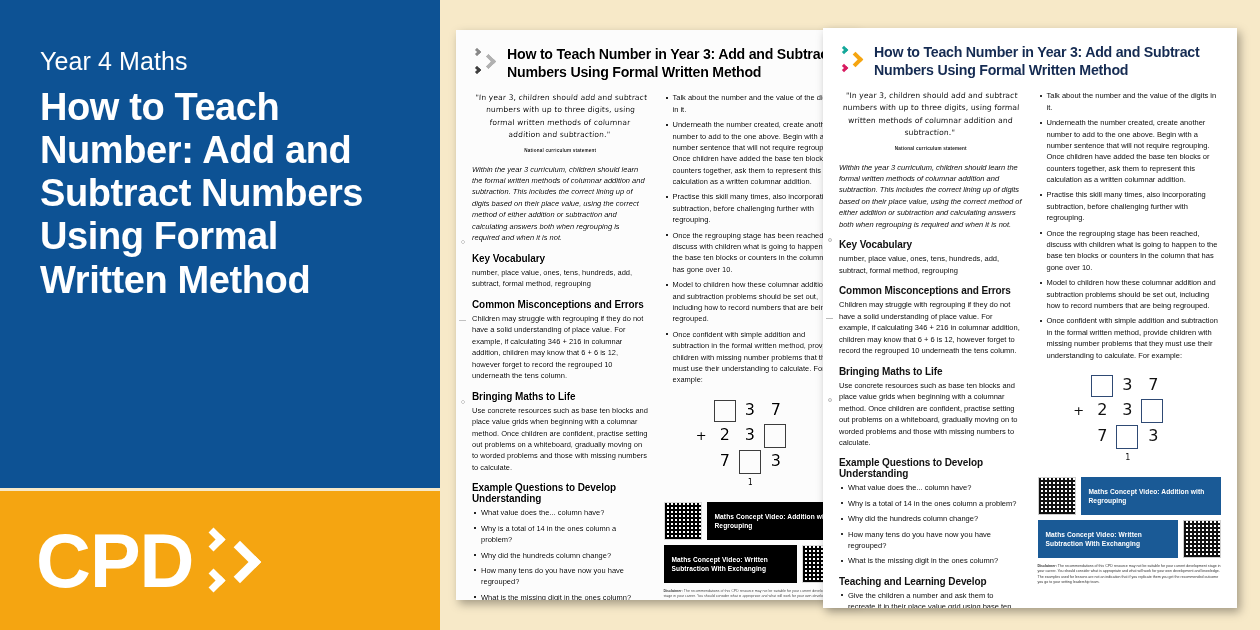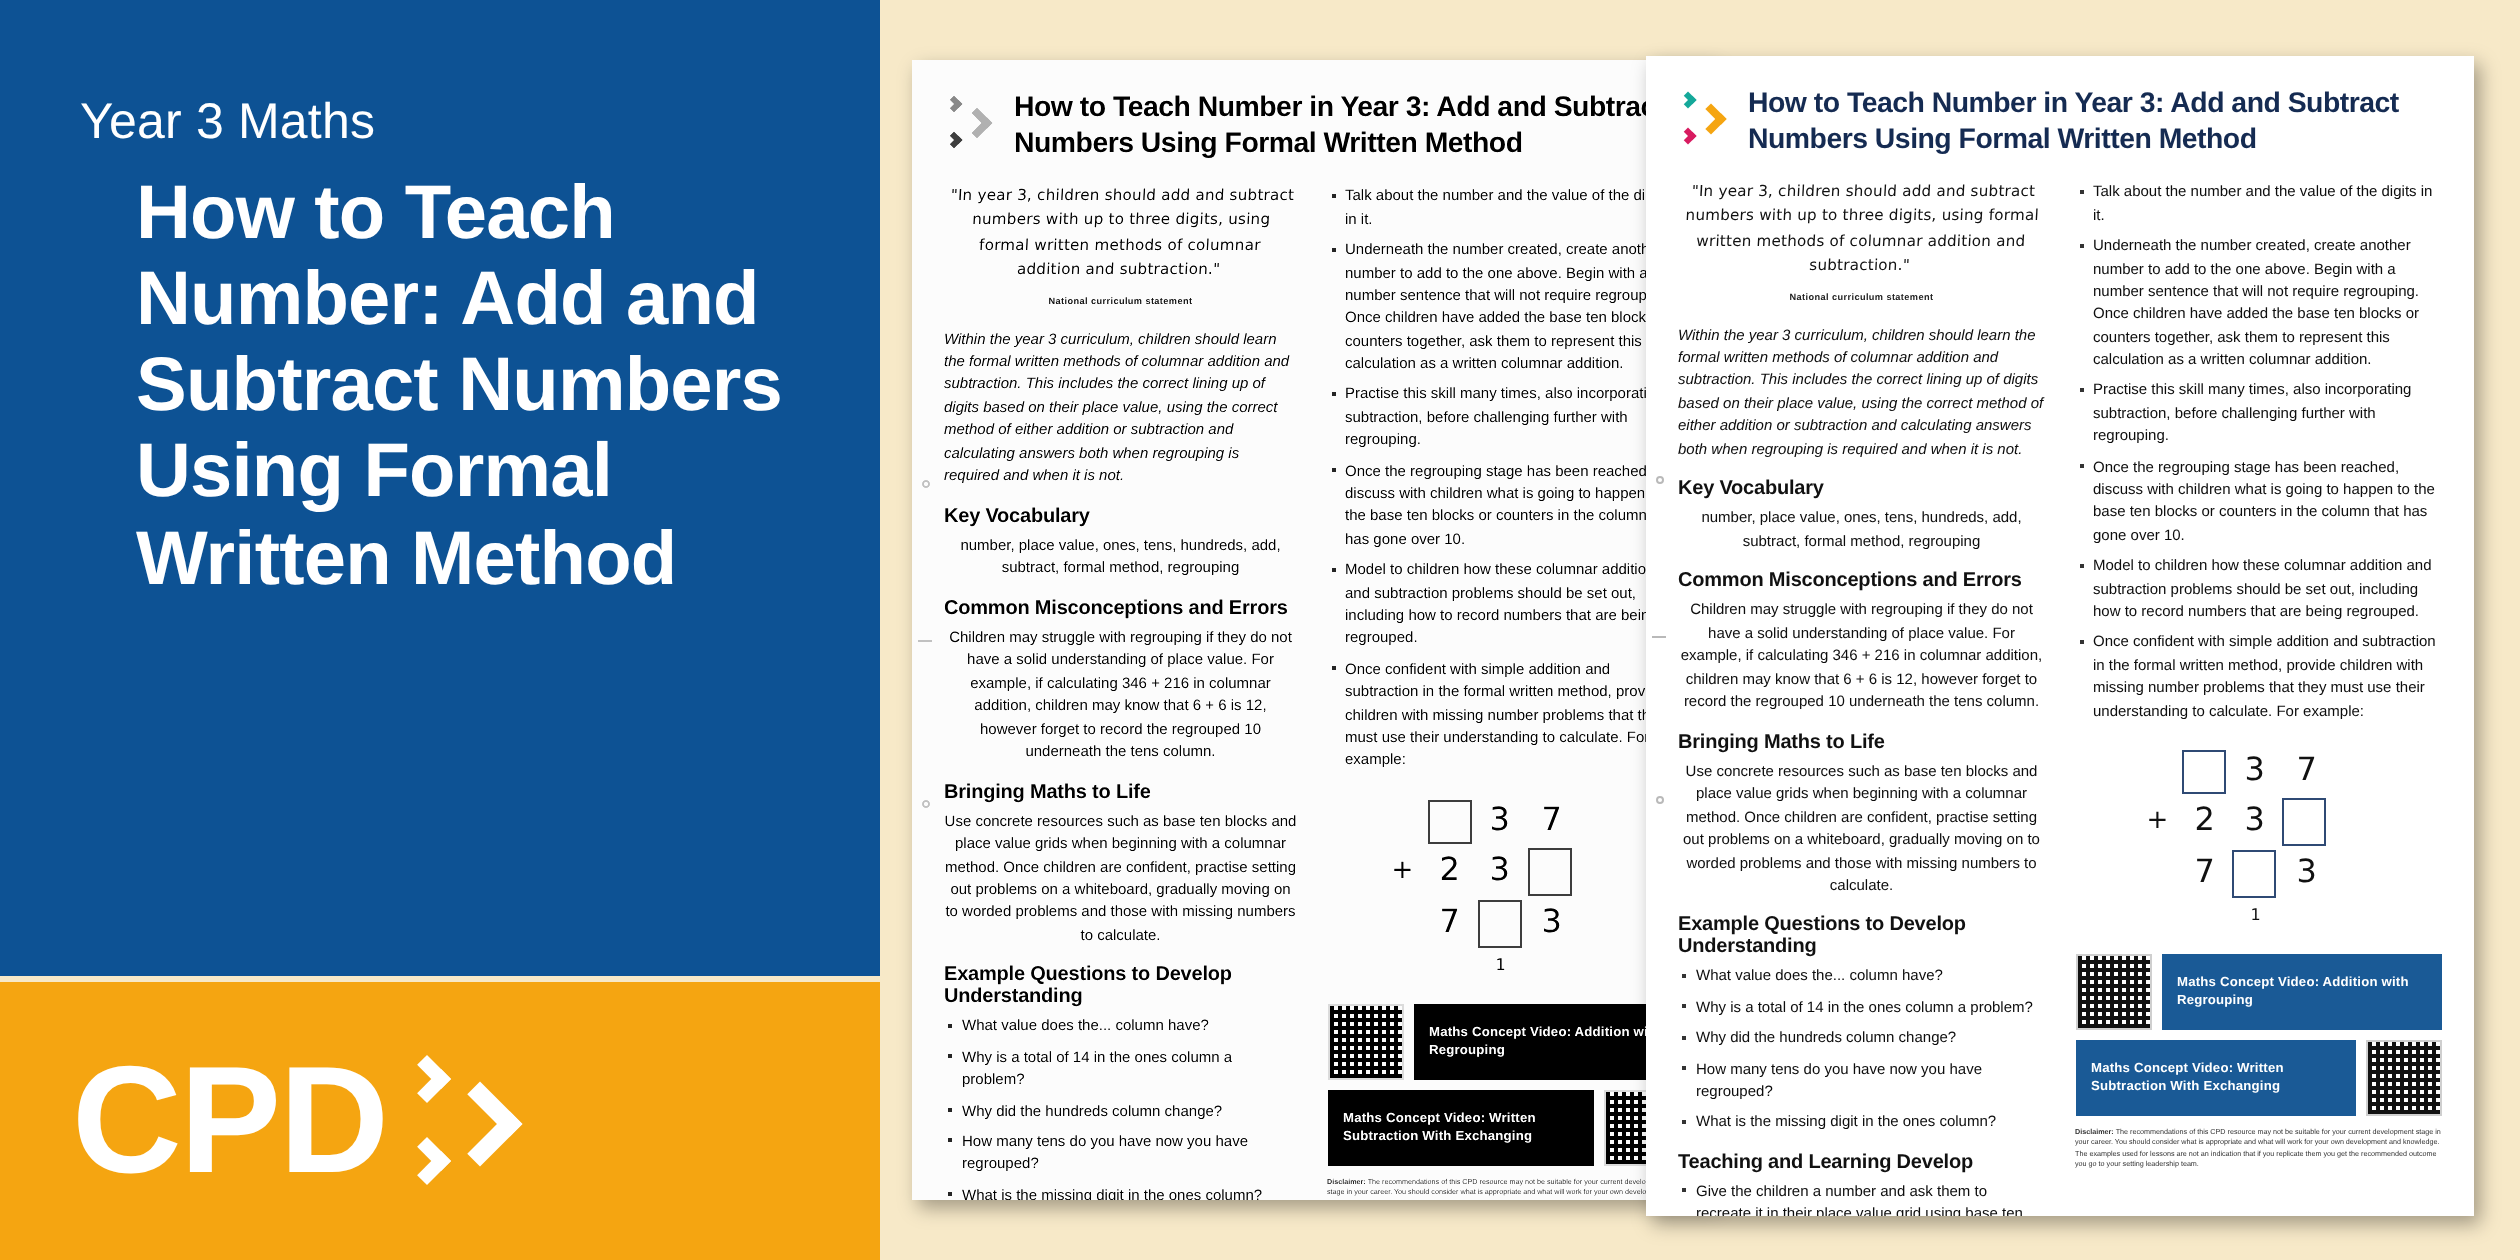--- a/index.html
+++ b/index.html
@@ -31,21 +31,20 @@
     line-height: 1.1;
     margin-bottom: 10px;
     color: #ffffff;
   }
   .hero-title {
     font-size: 38px;
     font-weight: 700;
     line-height: 1.14;
     letter-spacing: -0.4px;
     color: #ffffff;
-    margin-left: 28px;
   }
   .left-orange {
     background: #f5a511;
     flex: 1 1 auto;
     display: flex;
     align-items: center;
     padding-left: 36px;
     border-top: 3px solid #f7e9c8;
   }
   .cpd-lockup {
@@ -120,21 +119,21 @@
     font-size: 7.6px; line-height: 1.62; color: #111;
     letter-spacing: 0.1px;
     transform: skewX(-3deg);
   }
   .quote-src {
     font-size: 4.6px; font-weight: 700; color: #222; margin-top: 6px; letter-spacing: .2px;
   }
 
   .body-p { font-size: 7.5px; line-height: 1.53; color: #0d0d0d; margin-bottom: 9px; font-style: italic; }
   h3.sec { font-size: 10px; font-weight: 700; color: #111; margin: 0 0 3px 0; letter-spacing: -0.1px; }
-  .sec-body { font-size: 7.5px; line-height: 1.53; color: #0d0d0d; margin-bottom: 9px; text-align: center; }
+  .sec-body { font-size: 7.5px; line-height: 1.53; color: #0d0d0d; margin-bottom: 9px; }
 
   ul.blist { list-style: none; margin: 0 0 9px 0; padding: 0; }
   ul.blist li {
     font-size: 7.5px; line-height: 1.52; color: #0d0d0d;
     padding-left: 9px; position: relative; margin-bottom: 4px;
   }
   ul.blist li:before {
     content: ""; position: absolute; left: 2px; top: 4.5px;
     width: 2px; height: 2px; background: #333;
   }
@@ -187,21 +186,21 @@
 
   .punch { position: absolute; left: 5px; width: 4px; height: 4px; border: 1px solid #b9b9b9; border-radius: 50%; }
   .punch-1 { top: 210px; } .punch-3 { top: 370px; }
   .punch-dash { position: absolute; left: 3px; top: 290px; width: 7px; height: 1px; background: #b9b9b9; }
 </style>
 </head>
 <body>
 
 <div class="left-panel">
   <div class="left-blue">
-    <div class="eyebrow">Year 3 Maths</div>
+    <div class="eyebrow">Year 4 Maths</div>
     <div class="hero-title">How to Teach Number: Add and Subtract Numbers Using Formal Written Method</div>
   </div>
   <div class="left-orange">
     <div class="cpd-lockup">
       <span class="cpd-word">CPD</span>
       <span class="cpd-chevrons">
         <span class="chev-sm chev-a"></span>
         <span class="chev-sm chev-b"></span>
         <span class="chev-lg chev-c"></span>
       </span>

